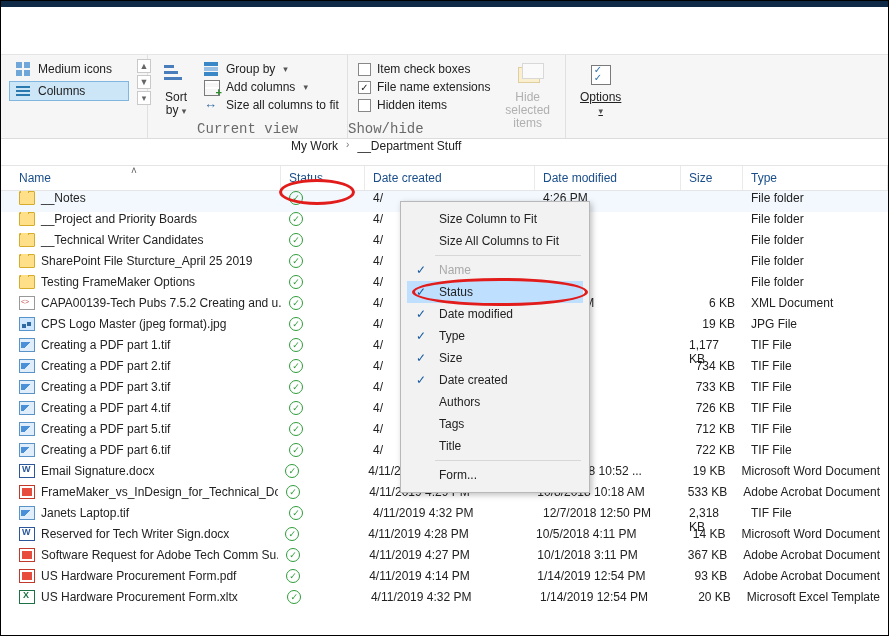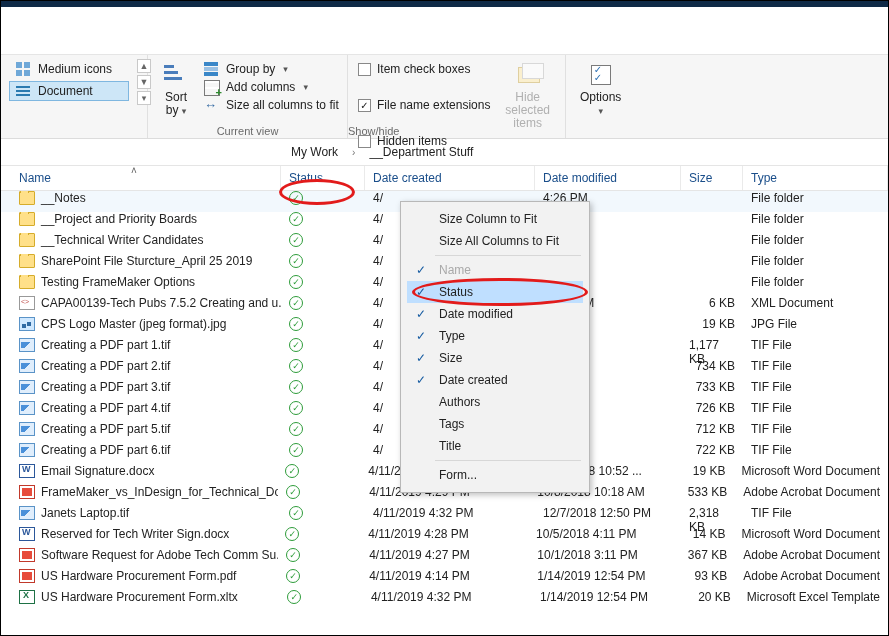--- a/index.html
+++ b/index.html
@@ -129,30 +129,30 @@
   .options-icon::before {
     content:""; position:absolute; left:4px; top:2px; width:18px; height:18px;
     border:1px solid #7a7a7a; background:#fff;
   }
   .options-icon::after {
     content:"✓"; position:absolute; left:7px; top:1px; font-size:10px; color:#2b6fb3;
     text-shadow:0 8px #2b6fb3;
   }
 
   .group-caption {
-    position:absolute; bottom:1px; font-size:11px; color:#6a6a6a;
+    position:absolute; bottom:1px; font-size:14px; color:#6a6a6a;font-family:Liberation Mono, monospace;
   }
 
   
   .addressbar {
     height:26px;
-    display:flex; align-items:center;
+    display:flex; 
     padding:0 6px 0 290px;
     font-size:12px;
-    gap:12px;
+    gap:6px;
   }
   .addressbar .crumb { color:#222; }
   .addressbar .sep { color:#777; font-size:10px; padding:0 2px; }
 
   
   .headers {
     display:flex;
     border-top:1px solid #e5e5e5;
     border-bottom:1px solid #e5e5e5;
     height:26px;
@@ -261,21 +261,21 @@
 
   <div class="ribbon-group" style="width:147px; text-align:center;">
     <div class="body">
       <div class="layout-items">
         <div class="layout-btn">
           <span class="medium-icon"></span>
           <span>Medium icons</span>
         </div>
         <div class="layout-btn active">
           <span class="details-icon"></span>
-          <span>Document</span>
+          <span>Columns</span>
         </div>
       </div>
       <div class="layout-scroll">
         <div class="mini-arrow">▲</div>
         <div class="mini-arrow">▼</div>
         <div class="mini-arrow">▾</div>
       </div>
     </div>
   </div>
 
@@ -306,21 +306,21 @@
           <span class="sizecol-icon"></span>
           <span>Size all columns to fit</span>
         </div>
       </div>
     </div>
     <div class="group-caption" style="left:0; right:0; text-align:center;">Current view</div>
   </div>
 
   <div class="ribbon-group" style="width:218px; position:relative;">
     <div class="body">
-      <div class="vstack" style="gap:20px; padding-top:2px;">
+      <div class="vstack" style="gap:2px; padding-top:2px;">
         <div class="smallrow">
           <span class="cb"></span>
           <span>Item check boxes</span>
         </div>
         <div class="smallrow">
           <span class="cb">✓</span>
           <span>File name extensions</span>
         </div>
         <div class="smallrow">
           <span class="cb"></span>
@@ -330,21 +330,21 @@
       <div class="bigbtn disabled">
         <div class="icon">
             <div class="hide-icon"></div>
           </div>
         <div class="txt">Hide selected<br>items</div>
       </div>
     </div>
     <div class="group-caption" style="left:0; right:0; text-align:left;">Show/hide</div>
   </div>
 
-  <div class="ribbon-group" style="border-right:none;">
+  <div class="ribbon-group" style="border-right:none;text-decoration:underline;">
     <div class="body">
       <div class="bigbtn">
         <div class="icon">
             <div class="options-icon"></div>
           </div>
         <div class="txt"><span>Options</span><br><span class="dd">▾</span></div>
       </div>
     </div>
   </div>
 </div>

